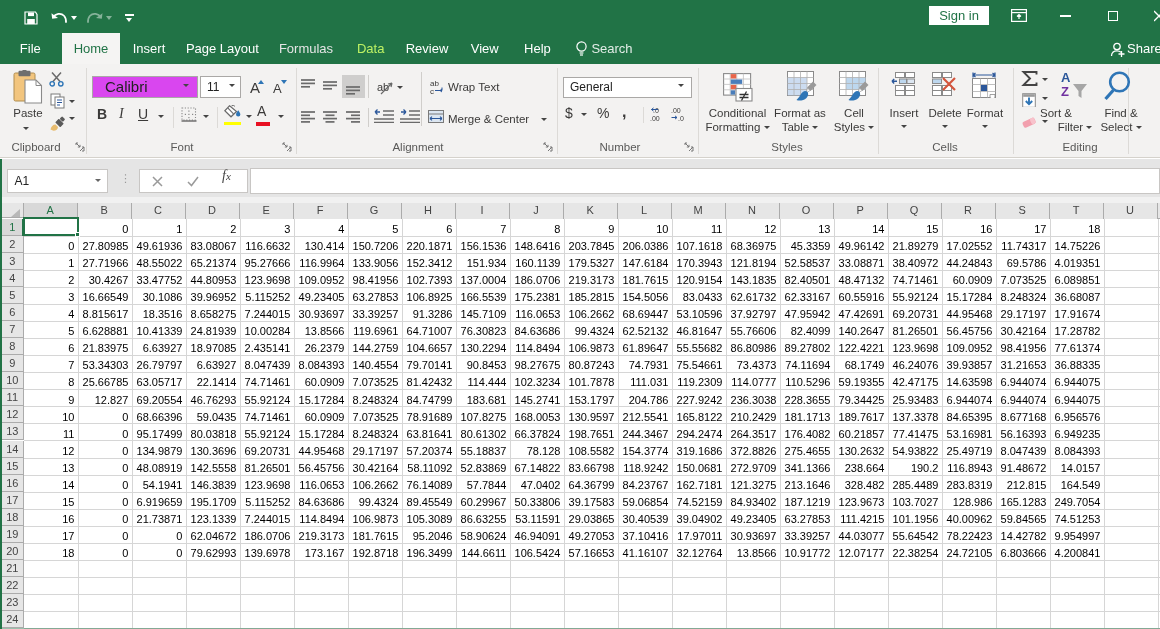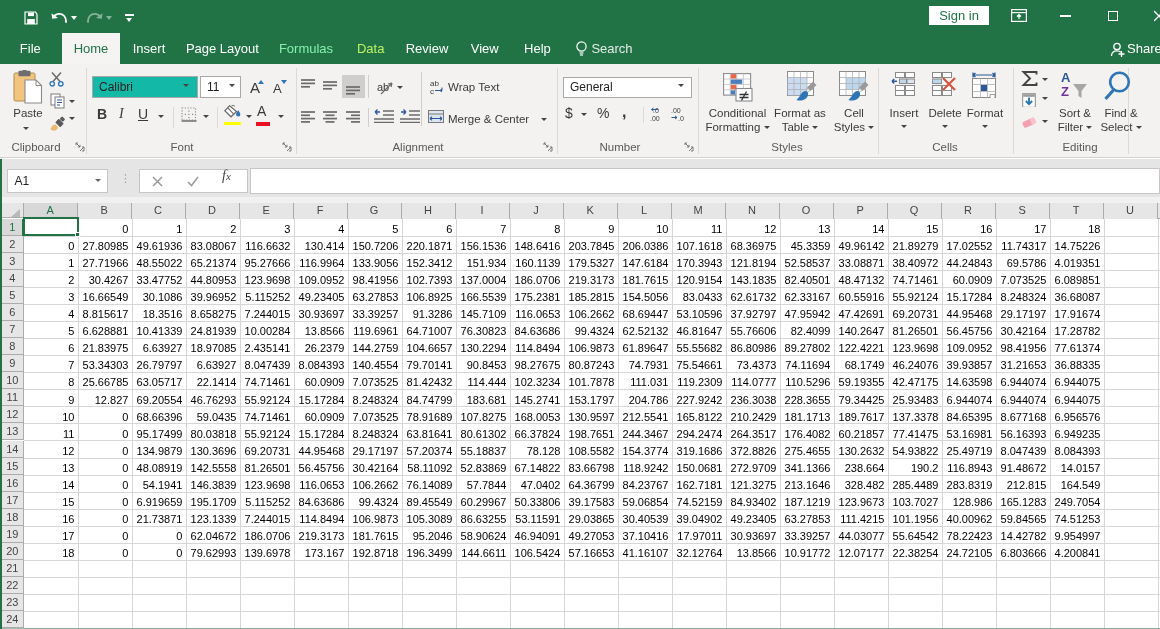--- a/index.html
+++ b/index.html
@@ -52,21 +52,21 @@
 <svg class="abs" style="left:1154px;top:10px" width="10" height="12" viewBox="0 0 10 12">
 <path d="M0 1 L10 11 M10 1 L0 11" stroke="#fff" stroke-width="1.3"></path>
     </svg>
 </div>
 <div id="tabrow" class="abs">
 <div class="abs" style="left:61.7px;top:0;width:58.3px;height:31px;background:#f5f4f3"></div>
 <div class="tab" style="left:-14.7px;width:90px;color:#fff">File</div>
 <div class="tab" style="left:46.0px;width:90px;color:#217346">Home</div>
 <div class="tab" style="left:104.0px;width:90px;color:#fff">Insert</div>
 <div class="tab" style="left:177.4px;width:90px;color:#fff">Page Layout</div>
-<div class="tab" style="left:261.0px;width:90px;color:#86efac">Formulas</div>
+<div class="tab" style="left:261.0px;width:90px;color:#e5e5e5">Formulas</div>
 <div class="tab" style="left:325.7px;width:90px;color:#bef264">Data</div>
 <div class="tab" style="left:382.0px;width:90px;color:#fff">Review</div>
 <div class="tab" style="left:439.7px;width:90px;color:#fff">View</div>
 <div class="tab" style="left:492.4px;width:90px;color:#fff">Help</div>
 <svg class="abs" style="left:575px;top:8px" width="13" height="16" viewBox="0 0 13 16">
 <circle cx="6.5" cy="5.5" r="4.6" fill="none" stroke="#fff" stroke-width="1.2"></circle>
 <line x1="4.6" y1="12" x2="8.4" y2="12" stroke="#fff" stroke-width="1.2"></line>
 <line x1="5" y1="14" x2="8" y2="14" stroke="#fff" stroke-width="1.2"></line>
     </svg>
 <div class="tab" style="left:572px;width:80px;color:rgba(255,255,255,.87)">Search</div>
@@ -130,21 +130,21 @@
 <line x1="7" y1="9.5" x2="12" y2="9.5" stroke="#2b579a" stroke-width="1"></line>
 <line x1="7" y1="12" x2="10" y2="12" stroke="#2b579a" stroke-width="1"></line>
       </svg>
 <svg class="abs" style="left:50px;top:116px" width="17" height="15" viewBox="0 0 17 15">
 <path d="M0.5 13.5 C1 10.5, 3 8.5, 5.5 8.5 L8 11 C8 13, 6 14.8, 3.5 14.8 Z" fill="#e8bc6f"></path>
 <rect x="6" y="4.5" width="7" height="5" rx="0.5" fill="#5a5a5a" transform="rotate(45 9.5 7)"></rect>
 <rect x="10.2" y="1.2" width="4.5" height="3.6" rx="1" fill="#5a5a5a" transform="rotate(45 12.4 3)"></rect>
       </svg>
 <div class="abs cbox" style="left:69px;top:100px"><span class="caret"></span></div>
 <div class="abs cbox" style="left:69px;top:117px"><span class="caret"></span></div>
-<div class="abs" style="left:92px;top:76px;width:106px;height:22px;background:#14b8a6;border:1px solid #aaa8a6;font-size:12px;color:#222;line-height:20px;padding-left:6px">Calibri</div>
+<div class="abs" style="left:92px;top:76px;width:106px;height:22px;background:#d946ef;border:1px solid #aaa8a6;font-size:15px;color:#222;line-height:20px;padding-left:12px">Calibri</div>
 <div class="abs cbox" style="left:183px;top:84px"><span class="caret"></span></div>
 <div class="abs" style="left:200px;top:76px;width:41px;height:22px;background:#fff;border:1px solid #aaa8a6;font-size:12px;color:#222;line-height:20px;padding-left:6px">11</div>
 <div class="abs cbox" style="left:229px;top:84px"><span class="caret"></span></div>
 <div class="abs" style="left:250px;top:78.5px;font-size:15px;color:#3b3a39">A</div>
 <div class="abs cbox" style="left:258px;top:80px"><span style="display:inline-block;width:0;height:0;border-left:3.5px solid transparent;border-right:3.5px solid transparent;border-bottom:4px solid #2e75b6"></span></div>
 <div class="abs" style="left:273px;top:81px;font-size:13px;color:#3b3a39">A</div>
 <div class="abs cbox" style="left:280.5px;top:79.5px"><span style="display:inline-block;width:0;height:0;border-left:3.5px solid transparent;border-right:3.5px solid transparent;border-top:4.5px solid #2e75b6"></span></div>
 <div class="abs" style="left:97px;top:106px;font-size:14px;font-weight:bold;color:#3b3a39">B</div>
 <div class="abs" style="left:119px;top:106px;font-size:14px;font-style:italic;font-family:'Liberation Serif',serif;color:#3b3a39">I</div>
 <div class="abs" style="left:138px;top:106px;font-size:14px;text-decoration:underline;color:#3b3a39">U</div>
@@ -373,21 +373,21 @@
 <svg class="abs" style="left:1021px;top:116px" width="16" height="13" viewBox="0 0 16 13">
 <rect x="1.5" y="3.5" width="13" height="6.5" rx="2" fill="#f2a0ae" transform="rotate(-25 8 6.5)"></rect>
 <rect x="9.5" y="1.8" width="4.5" height="6.5" rx="2" fill="#f8c3cc" transform="rotate(-25 11.7 5)"></rect>
       </svg>
 <div class="abs cbox" style="left:1042px;top:120px"><span class="caret"></span></div>
 <svg class="abs" style="left:1061px;top:70px" width="27" height="33" viewBox="0 0 27 33">
 <text x="0" y="12" font-size="13" font-weight="bold" fill="#2b579a">A</text>
 <text x="0" y="26" font-size="13" font-weight="bold" fill="#7030a0">Z</text>
 <path d="M12 14 L26 14 L20.5 21 L20.5 28 L17.5 26 L17.5 21 Z" fill="#a6a6a6"></path>
       </svg>
-<div class="rtxt" style="left:1040px;top:107px;width:70px;text-align:center">Sort &amp;</div>
+<div class="rtxt" style="left:1040px;top:107px;width:70px;text-align:left">Sort &amp;</div>
 <div class="rtxt" style="left:1040px;top:121px;width:70px;text-align:center">Filter <span class="caret"></span></div>
 <svg class="abs" style="left:1102px;top:70px" width="30" height="32" viewBox="0 0 30 32">
 <circle cx="17.5" cy="12" r="9.3" fill="none" stroke="#2e75b6" stroke-width="2.6"></circle>
 <line x1="11.5" y1="20" x2="3.5" y2="29" stroke="#2e75b6" stroke-width="3.2"></line>
       </svg>
 <div class="rtxt" style="left:1086px;top:107px;width:70px;text-align:center">Find &amp;</div>
 <div class="rtxt" style="left:1086px;top:121px;width:70px;text-align:center">Select <span class="caret"></span></div>
 </div>
   </div>
 <div id="fbar" class="abs">

